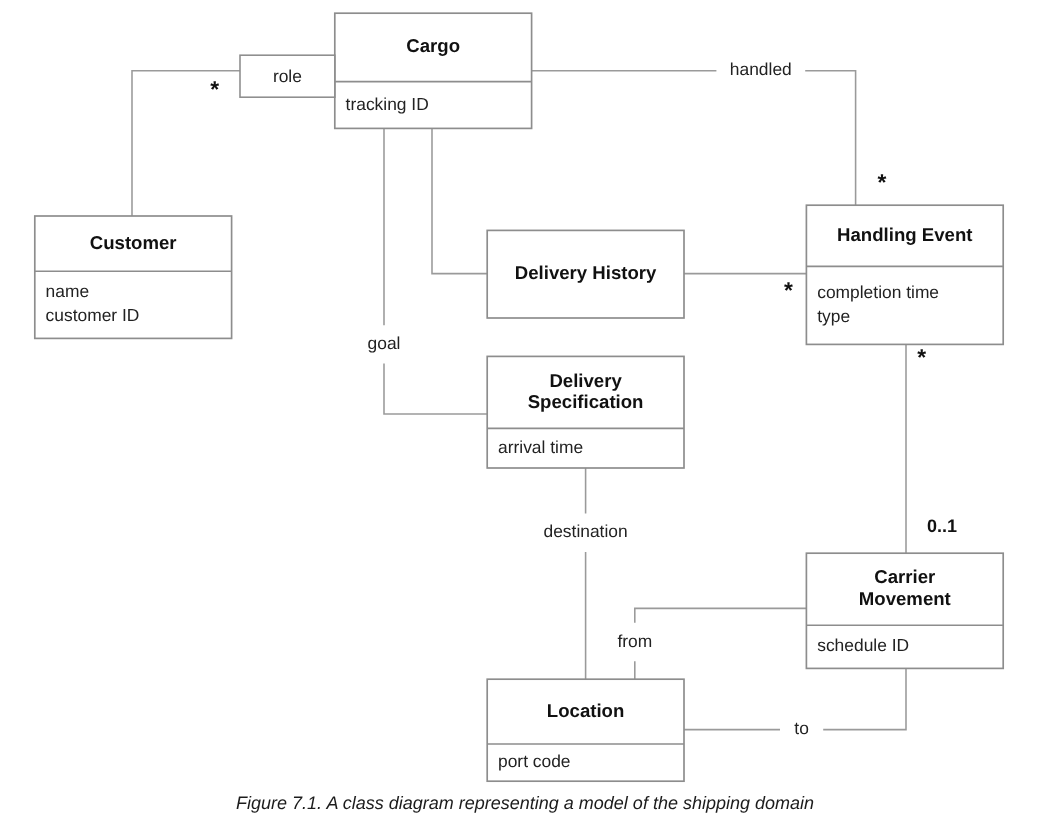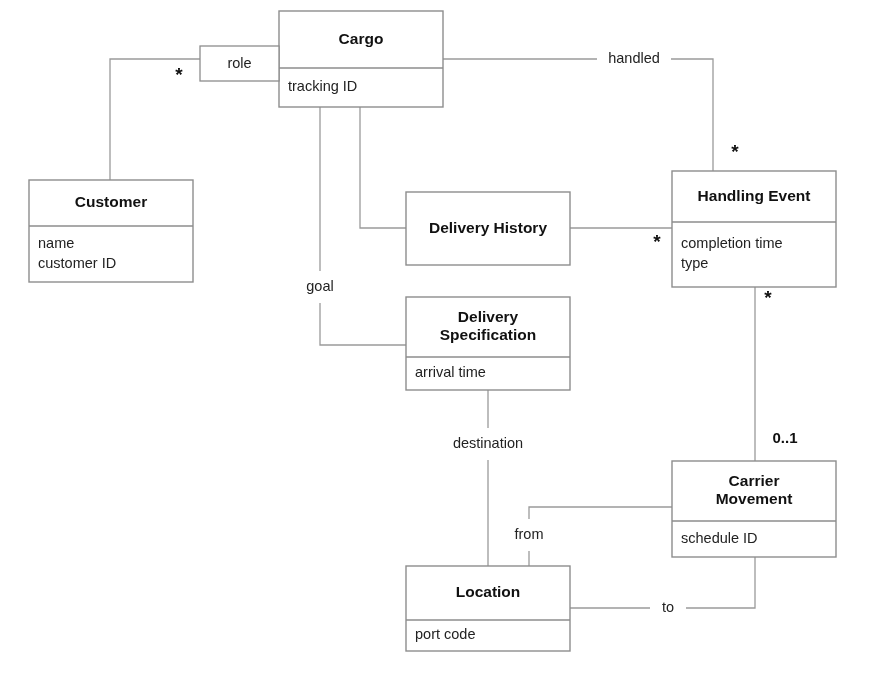--- a/index.html
+++ b/index.html
@@ -175,14 +175,15 @@
         <text x="657" y="243" class="mult-star">*</text>
         <text x="768" y="299" class="mult-star">*</text>
         <text x="785" y="439" class="mult-label">0..1</text>
         <text x="488" y="444" class="assoc-label">destination</text>
         <text x="529" y="535" class="assoc-label">from</text>
         <text x="668" y="608" class="assoc-label">to</text>
       </g>
 
   </svg>
 
+  <div class="figure-caption" style="top: 661px;">Figure 7.1. A class diagram representing a model of the shipping domain</div>
 
 </div>
 
 </body></html>

